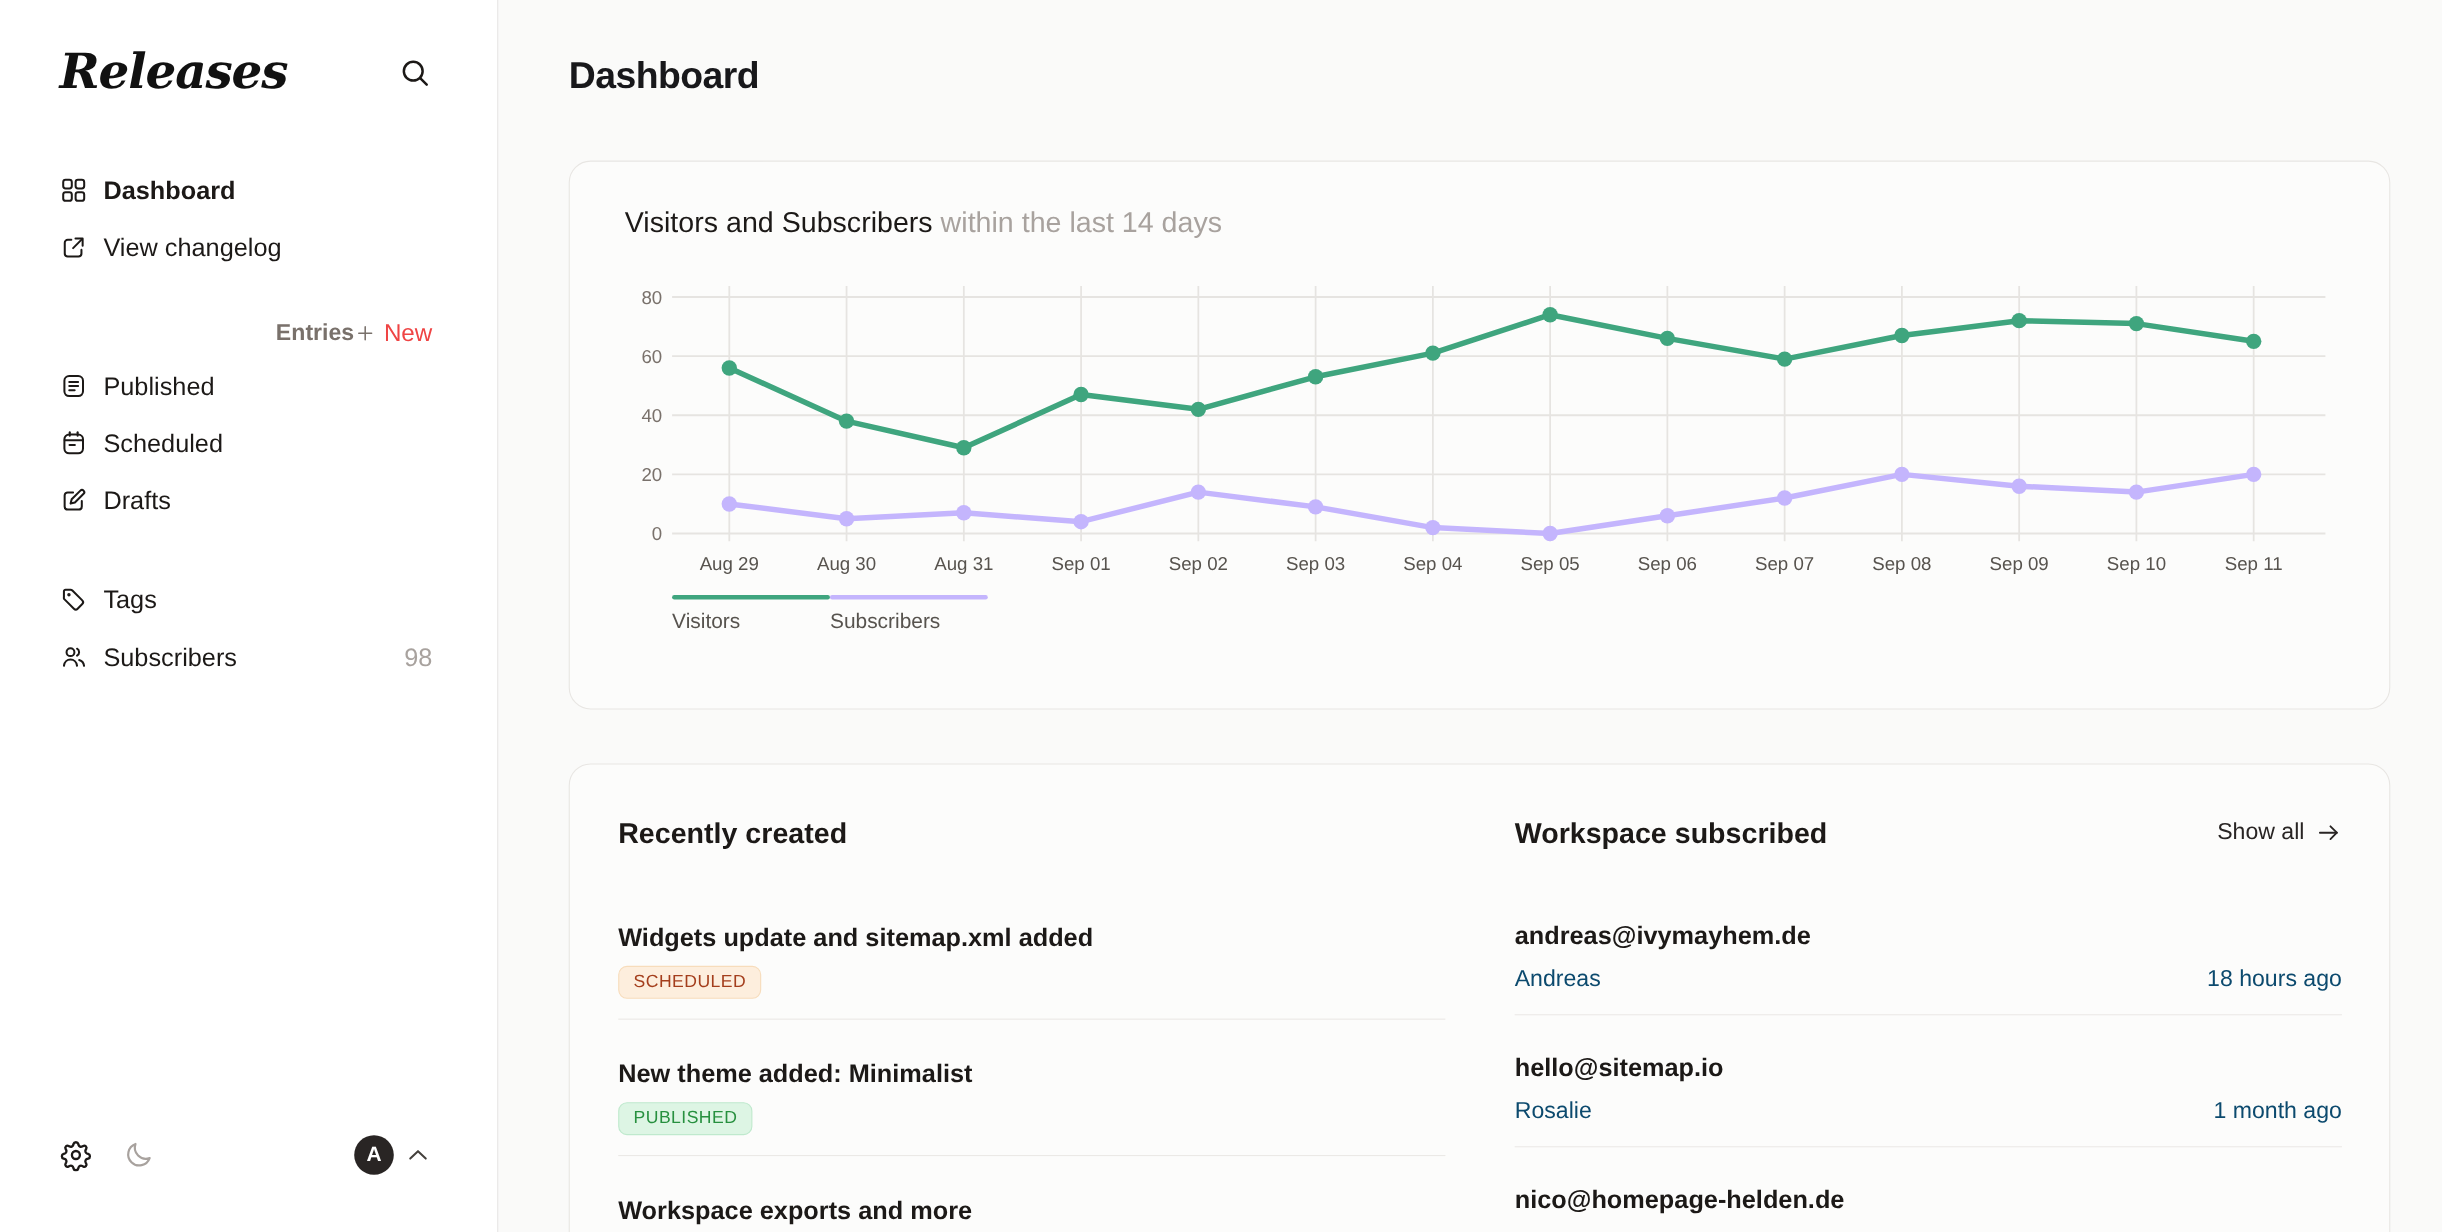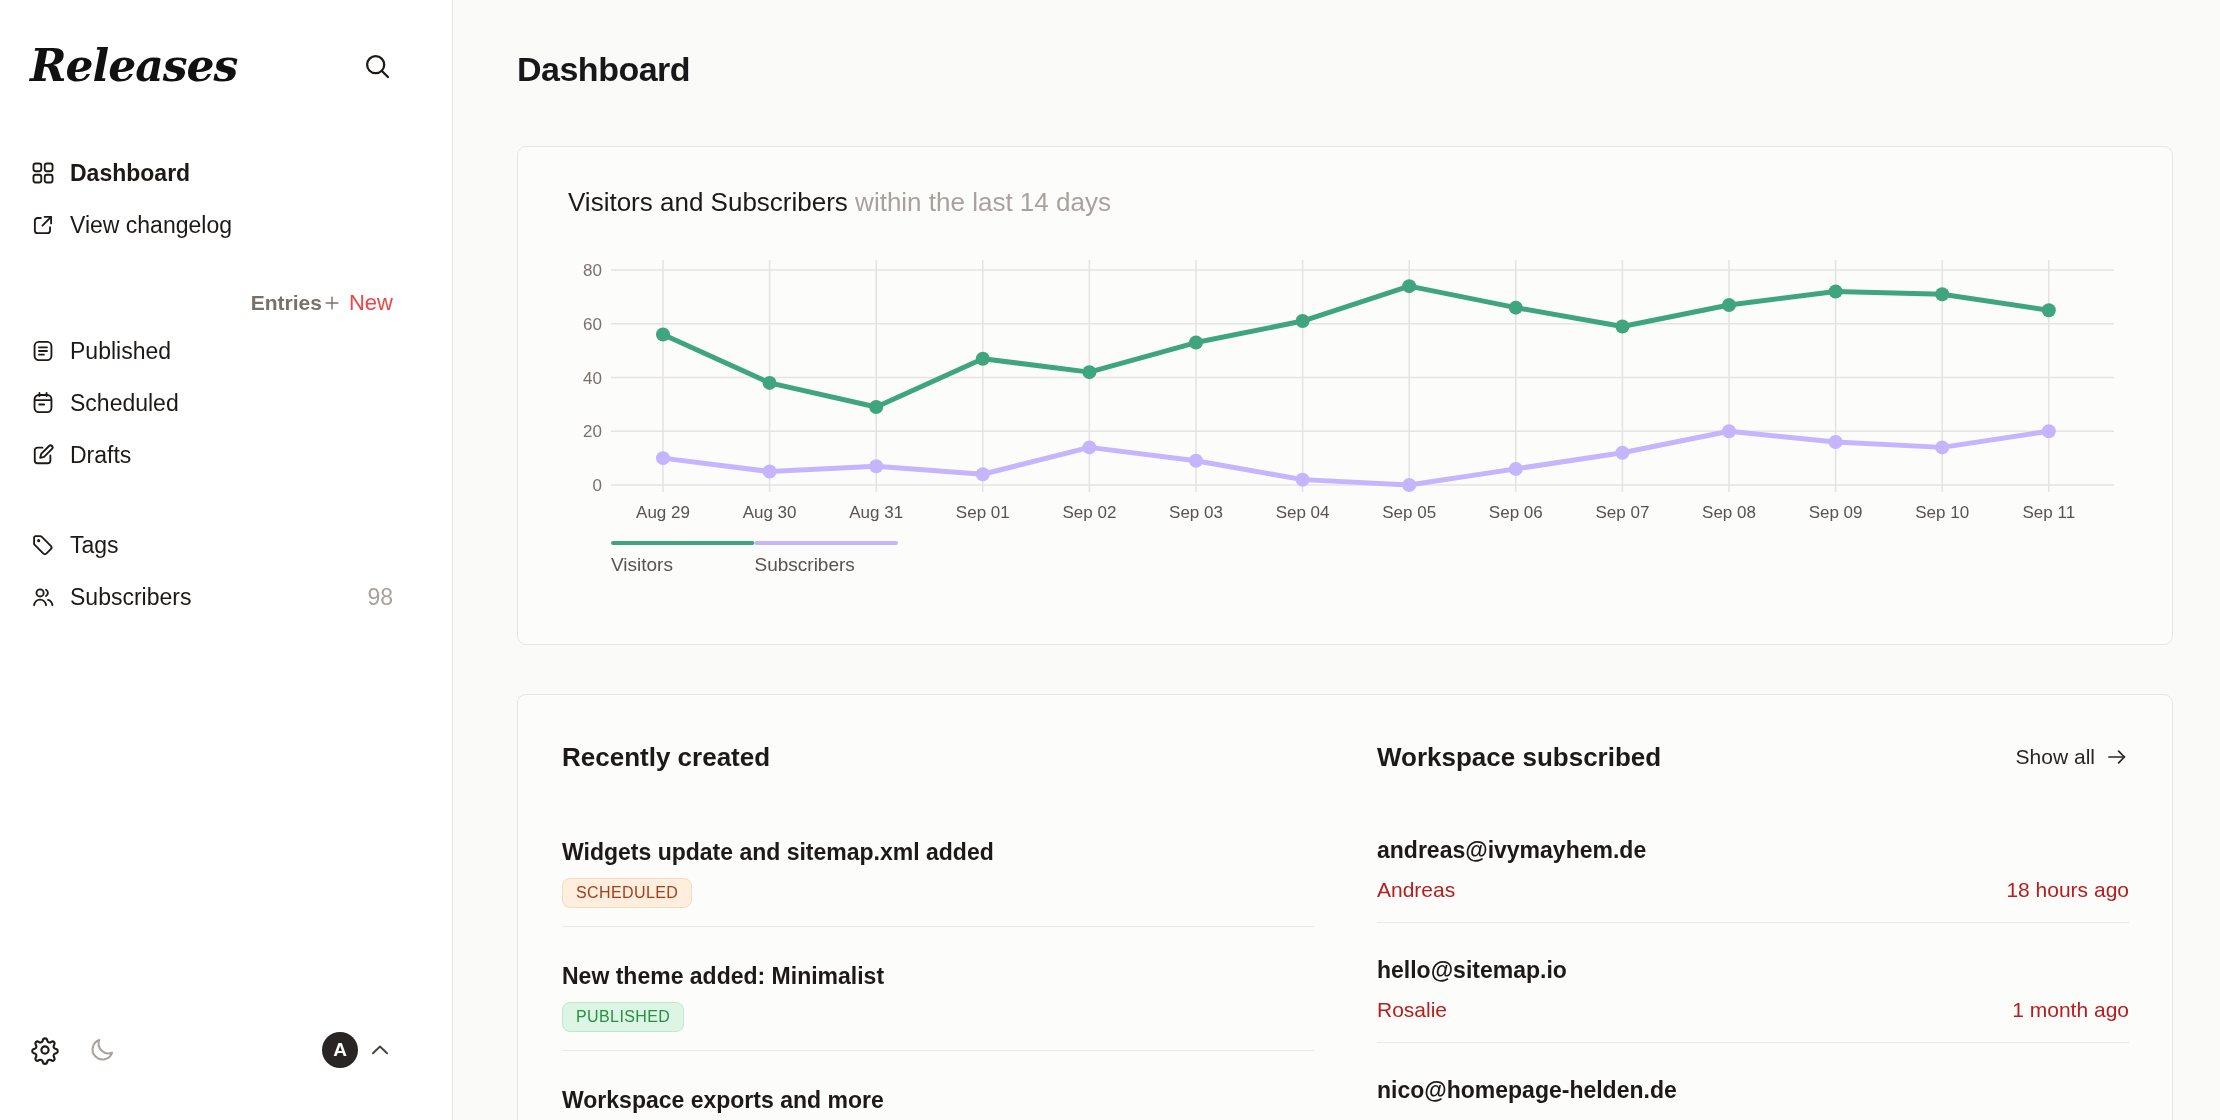--- a/index.html
+++ b/index.html
@@ -9,21 +9,21 @@
     background:#fafaf9; color:#1c1917;
     display:flex;
   }
   .icn svg { display:block; }
 
   
   .sidebar {
     width:453px; min-width:453px; height:1120px;
     background:#ffffff; border-right:1px solid #e7e5e4;
     display:flex; flex-direction:column;
-    padding:40px 59px 52px 30px;
+    padding:40px 59px 52px 54px;
   }
   .logo-row { display:flex; align-items:center; justify-content:space-between; }
   .logo {
     font-family:"DejaVu Serif", serif; font-style:italic; font-weight:700;
     font-size:44px; letter-spacing:-1px; color:#111;
   }
   .search-btn { background:none; border:none; cursor:pointer; color:#1c1917; padding:0; }
 
   .nav { margin-top:56px; display:flex; flex-direction:column; }
   .nav-item {
@@ -56,21 +56,21 @@
     font-size:19px; font-weight:700; display:flex; align-items:center; justify-content:center;
     cursor:pointer;
   }
   .chev { color:#44403c; }
 
   
   .main { flex:1; padding:50px 47px 0 64px; }
   .page-title { font-size:34px; font-weight:700; letter-spacing:-0.5px; color:#18181b; }
 
   .card {
-    background:#fcfcfb; border:1px solid #e8e6e3; border-radius:9px;
+    background:#fcfcfb; border:1px solid #e8e6e3; border-radius:20px;
   }
   .chart-card { margin-top:57px; height:499px; padding:40px 0 0 50px; }
   .chart-title { font-size:26px; }
   .chart-title .t-main { color:#1c1917; }
   .chart-title .t-sub { color:#a8a29e; }
   #chart-svg { margin:26px 0 0 8px; }
   svg text { font-family:"Liberation Sans", sans-serif; }
 
   .lists-card {
     margin-top:49px; height:580px;
@@ -92,21 +92,21 @@
     display:inline-block; margin-top:12px; font-size:16px; font-weight:500;
     letter-spacing:0.4px; padding:5px 13px; border-radius:8px; border:1px solid transparent;
   }
   .badge-scheduled { background:#fdeedd; border-color:#f7dcbb; color:#a43e1c; }
   .badge-published { background:#ddf5e4; border-color:#bfe9cd; color:#27903f; }
 
   .s-item { padding:34px 0 20px; border-bottom:1px solid #ebe9e6; cursor:pointer; }
   .s-item:last-child { border-bottom:none; }
   .s-email { font-size:23px; font-weight:600; color:#1c1917; }
   .s-meta { margin-top:14px; display:flex; justify-content:space-between; }
-  .s-name, .s-time { font-size:21px; color:#b91c1c; }
+  .s-name, .s-time { font-size:21px; color:#0c4a6e; }
 </style>
 </head>
 <body>
 
 <aside class="sidebar">
   <div class="logo-row">
     <div class="logo">Releases</div>
     <button class="search-btn">
       <span class="icn"><svg viewBox="0 0 24 24" width="32" height="32" fill="none" stroke="currentColor" stroke-width="1.7" stroke-linecap="round" stroke-linejoin="round">
             <circle cx="11" cy="11" r="6.4"></circle>

